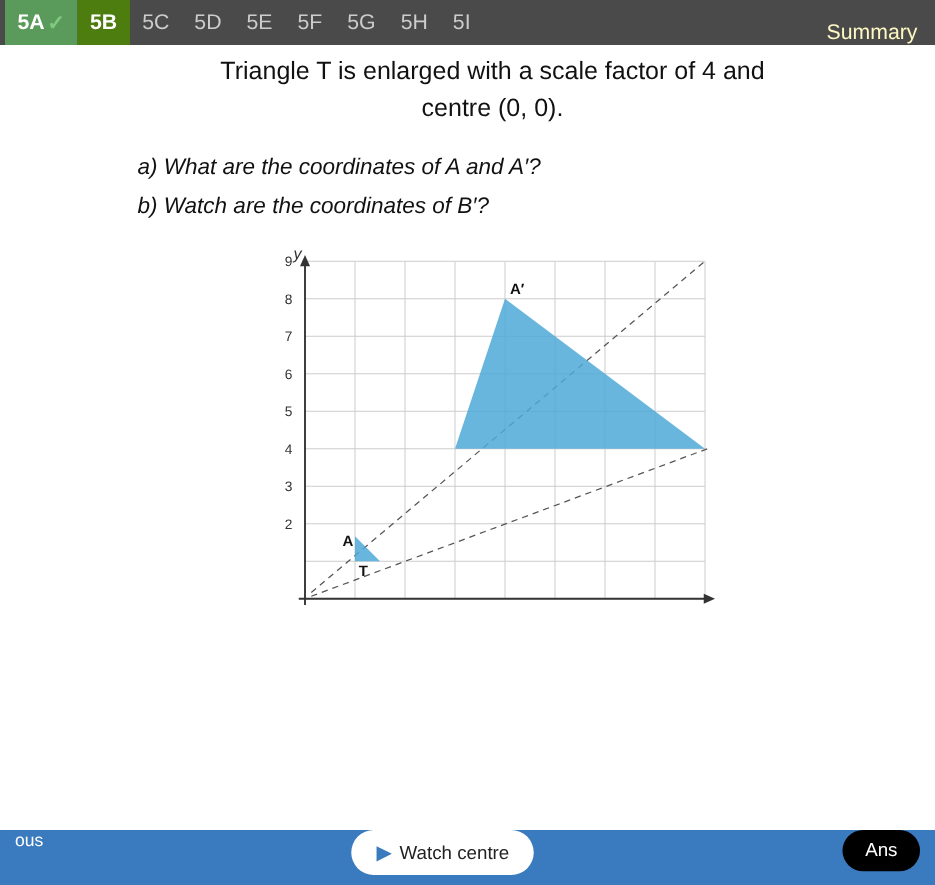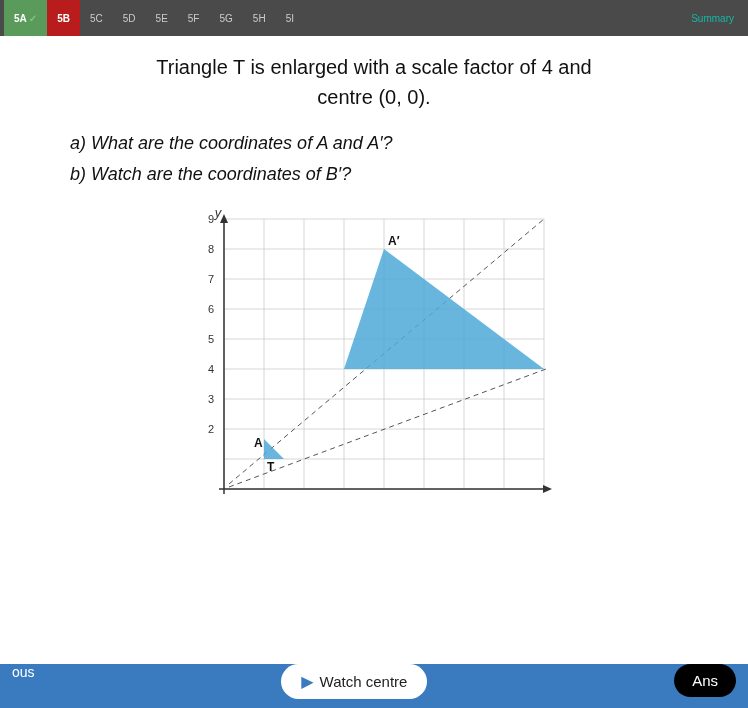--- a/index.html
+++ b/index.html
@@ -15,46 +15,48 @@
     
     .top-nav {
       display: flex;
       align-items: center;
       background: #4a4a4a;
       height: 36px;
       padding: 0 4px;
     }
     .nav-item {
       color: #ccc;
-      font-size: 10px;
+      font-size: 17px;
       padding: 0 10px;
       height: 36px;
       display: flex;
       align-items: center;
       cursor: pointer;
     }
     .nav-item.active-green {
       background: #5a9a5a;
       color: #fff;
       font-weight: bold;
     }
     .nav-item.active-blue {
-      background: #b91c1c;
+      background: #4d7c0f;
       color: #fff;
       font-weight: bold;
     }
     .nav-item.summary {
       margin-left: auto;
-      color: #14b8a6;
+      color: #fef9c3;
+      align-items: flex-end;
     }
 
     
     .main-content {
-      padding: 16px 30px 0 30px;
+      padding: 6px 30px 0 30px;
       background: #fff;
+      margin-left: 40px;
     }
 
     .question-text {
       font-size: 20px;
       line-height: 1.5;
       text-align: center;
       margin-bottom: 16px;
       color: #111;
     }
 

